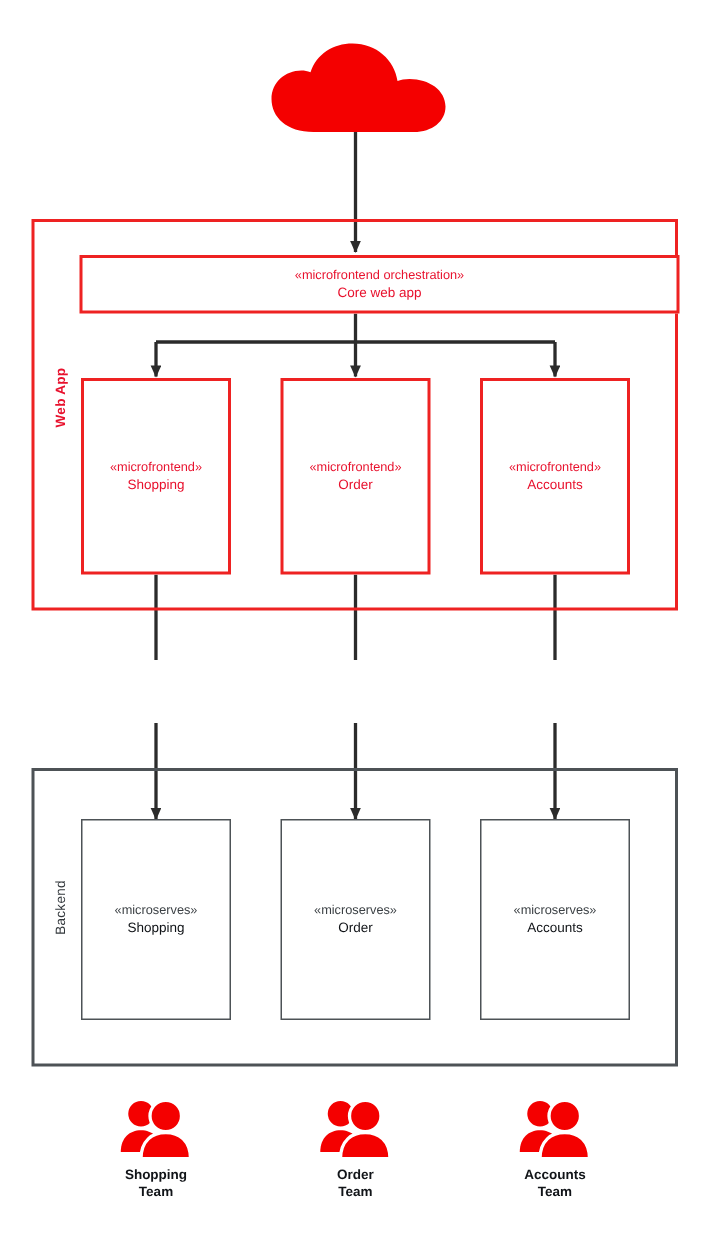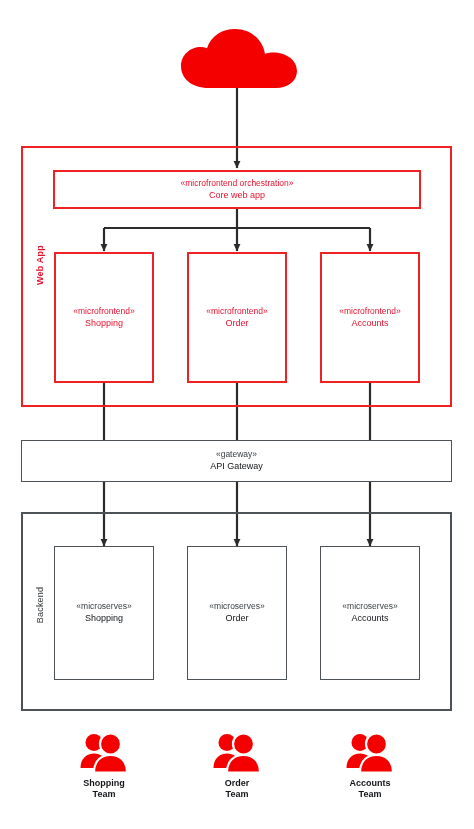--- a/index.html
+++ b/index.html
@@ -161,42 +161,38 @@
                C108,24.6 119,32 119,43
                C119,53 110,60 98,60
                Z" fill="#F40000"></path>
     </svg>
   </div>
 
   <div class="group-box group-red" style="left:21px; top:146px; width:431px; height:261px;">
     <div class="group-label red" style="left:-13px; top:112px; width:60px; text-align:center; transform:rotate(-90deg);">Web App</div>
   </div>
 
-  <div class="node node-red" style="left:53px; top:170px; width:368px; height:39px;justify-content:center;">
+  <div class="node node-red" style="left:53px; top:170px; width:400px; height:39px;justify-content:center;">
     <span class="stereotype">«microfrontend orchestration»</span>
     <span class="node-title">Core web app</span>
   </div>
 
   <div class="node node-red" style="left:54px; top:252px; width:100px; height:131px;">
     <span class="stereotype">«microfrontend»</span>
     <span class="node-title">Shopping</span>
   </div>
   <div class="node node-red" style="left:187px; top:252px; width:100px; height:131px;">
     <span class="stereotype">«microfrontend»</span>
     <span class="node-title">Order</span>
   </div>
   <div class="node node-red" style="left:320px; top:252px; width:100px; height:131px;">
     <span class="stereotype">«microfrontend»</span>
     <span class="node-title">Accounts</span>
   </div>
 
-  <div class="node node-gray" style="left:21px; top:440px; width:431px; height:42px;">
-    <span class="stereotype">«gateway»</span>
-    <span class="node-title">API Gateway</span>
-  </div>
 
   <div class="group-box group-gray" style="left:21px; top:512px; width:431px; height:199px;">
     <div class="group-label gray" style="left:-12px; top:86px; width:58px; text-align:center; transform:rotate(-90deg);">Backend</div>
   </div>
 
   <div class="node node-gray" style="left:54px; top:546px; width:100px; height:134px;">
     <span class="stereotype">«microserves»</span>
     <span class="node-title">Shopping</span>
   </div>
   <div class="node node-gray" style="left:187px; top:546px; width:100px; height:134px;">

